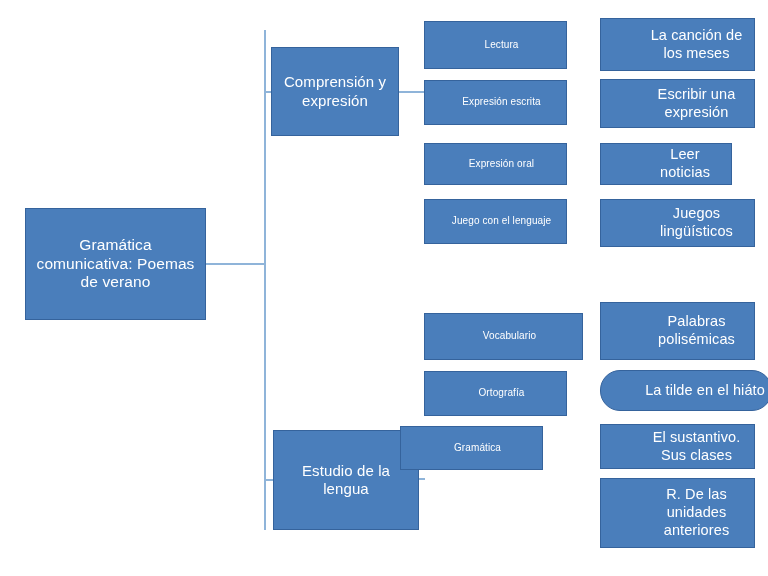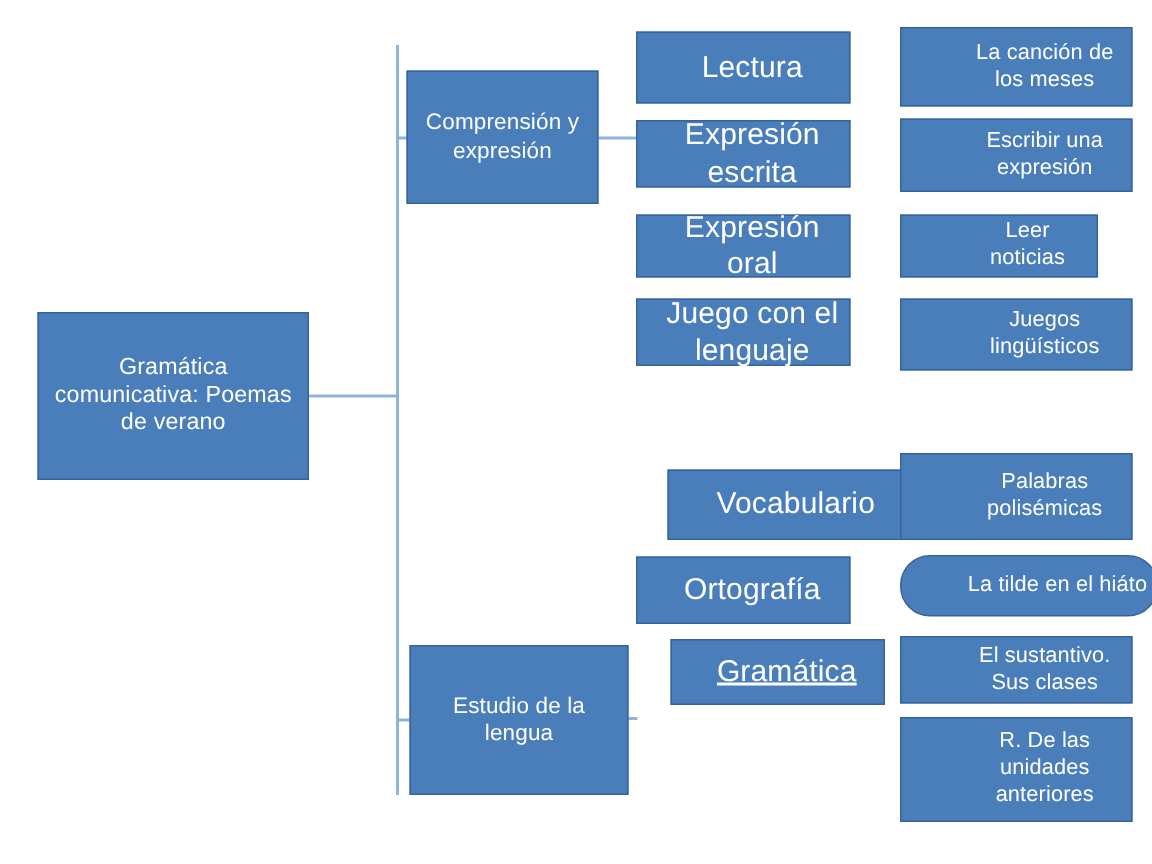--- a/index.html
+++ b/index.html
@@ -28,21 +28,21 @@
     align-items: center;
     justify-content: center;
     text-align: center;
     line-height: 1.22;
     padding: 2px 6px;
     letter-spacing: 0.1px;
     font-weight: 400;
   }
   .node-root      { font-size: 15.5px; }
   .node-branch    { font-size: 15px; }
-  .node-topic     { font-size: 20px; padding-left: 18px; }
+  .node-topic     { font-size: 10px; padding-left: 18px; }
   .node-detail    { font-size: 14.5px; padding-left: 44px; }
 
   .connector {
     position: absolute;
     background: #8fb4d9;
   }
   .connector.h { height: 1.6px; }
   .connector.v { width: 1.6px; }
 </style>
 </head>
@@ -68,24 +68,24 @@
   <div class="node node-detail" style="left:600px; top:79px; width:155px; height:49px;">Escribir una expresión</div>
 
   <div class="node node-topic" style="left:424px; top:143px; width:143px; height:42px;">Expresión oral</div>
   <div class="node node-detail" style="left:600px; top:143px; width:132px; height:42px;">Leer noticias</div>
 
   <div class="node node-topic" style="left:424px; top:199px; width:143px; height:45px;">Juego con el lenguaje</div>
   <div class="node node-detail" style="left:600px; top:199px; width:155px; height:48px;">Juegos lingüísticos</div>
 
   <div class="node node-branch" style="left:273px; top:430px; width:146px; height:100px;">Estudio de la lengua</div>
 
-  <div class="node node-topic" style="left:424px; top:313px; width:159px; height:47px;margin-left:21px;">Vocabulario</div>
+  <div class="node node-topic" style="left:424px; top:313px; width:159px; height:47px;">Vocabulario</div>
   <div class="node node-detail" style="left:600px; top:302px; width:155px; height:58px;">Palabras polisémicas</div>
 
   <div class="node node-topic" style="left:424px; top:371px; width:143px; height:45px;">Ortografía</div>
   <div class="node node-detail" style="left:600px; top:370px; width:172px; height:41px;border-radius:20px;">La tilde en el hiáto</div>
 
-  <div class="node node-topic" style="left:447px; top:426px; width:143px; height:44px;text-decoration:underline;">Gramática</div>
+  <div class="node node-topic" style="left:400px; top:426px; width:143px; height:44px;">Gramática</div>
   <div class="node node-detail" style="left:600px; top:424px; width:155px; height:45px;">El sustantivo. Sus clases</div>
 
   <div class="node node-detail" style="left:600px; top:478px; width:155px; height:70px;">R. De las unidades anteriores</div>
 
 </div>
 
 </body></html>

